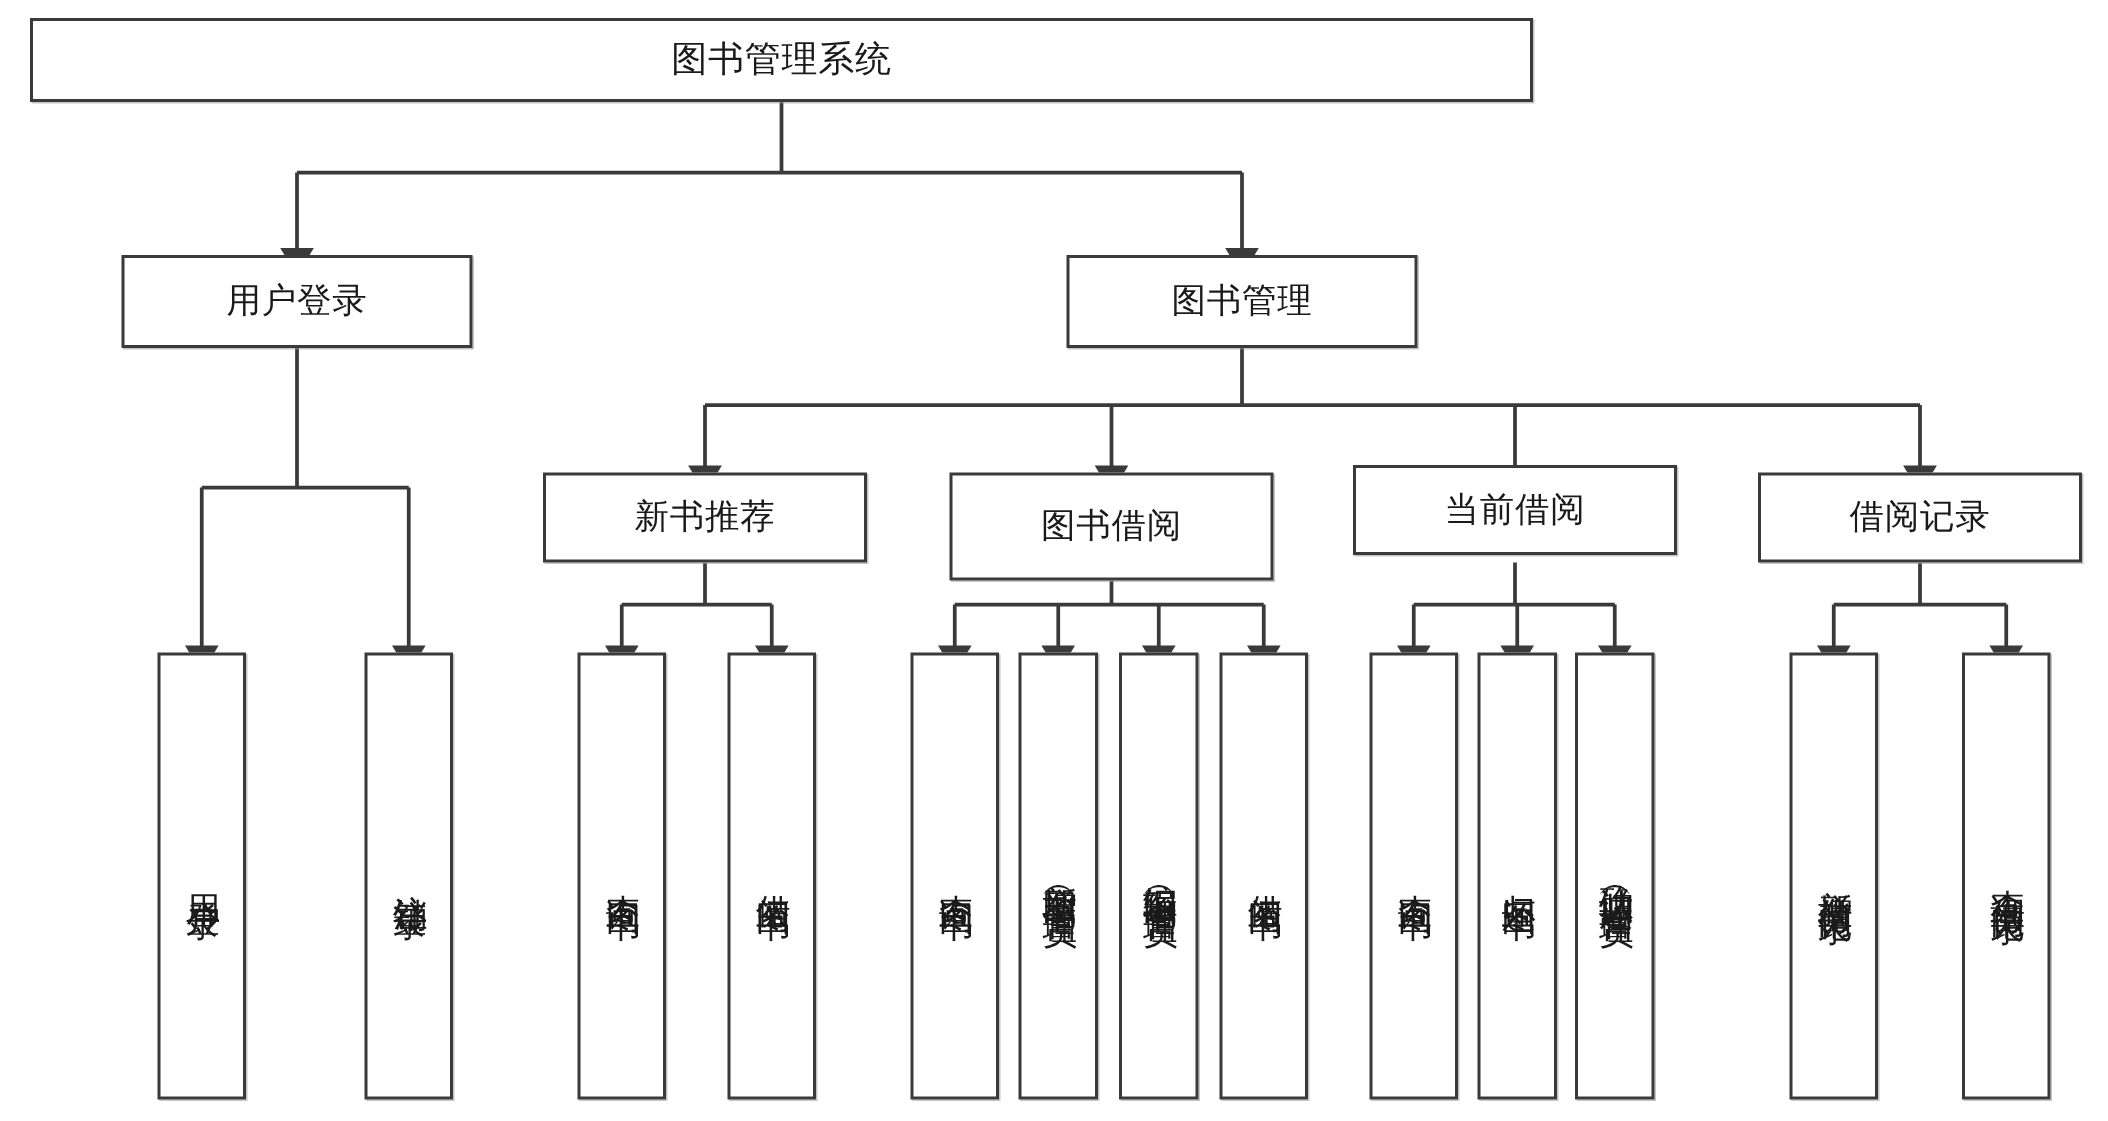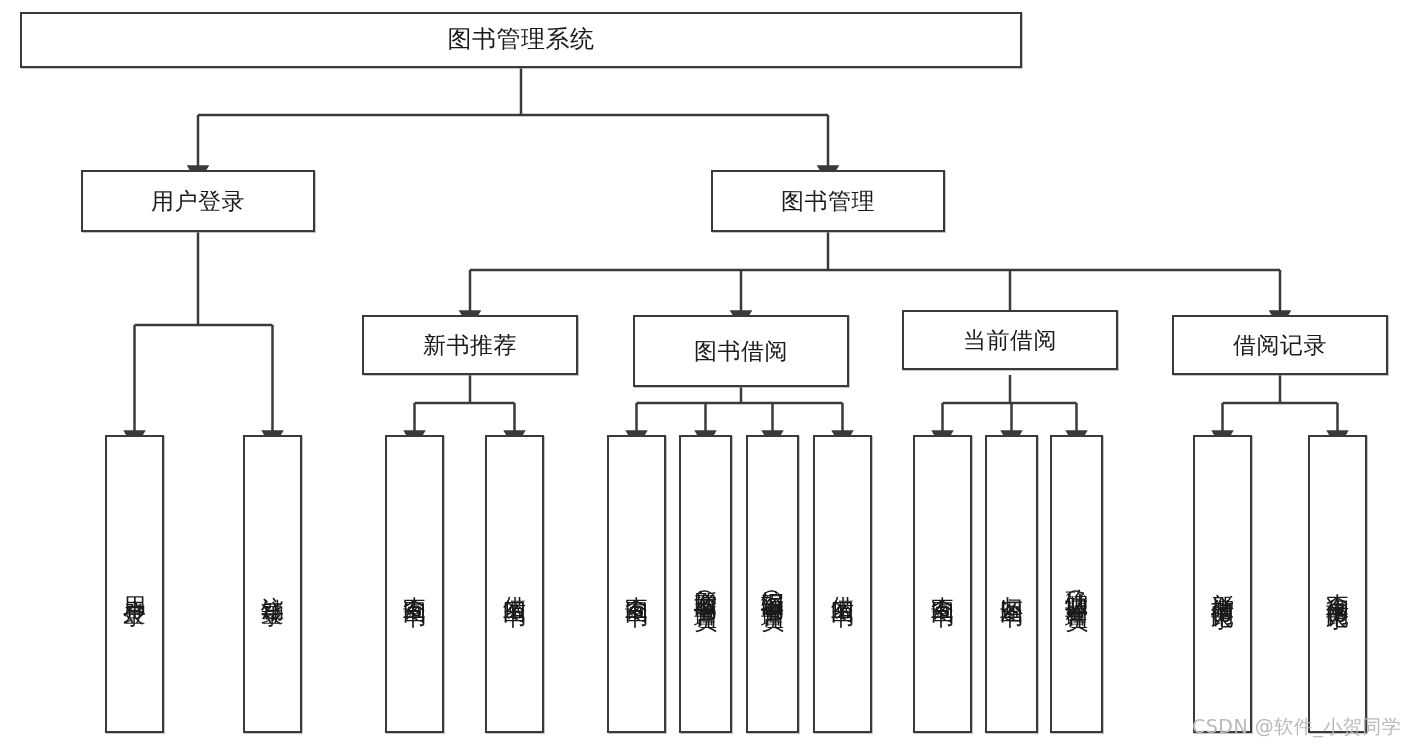--- a/index.html
+++ b/index.html
@@ -170,14 +170,13 @@
       <div class="node vert" style="left: 1050px; top: 435px; width: 53px; height: 298px;">
         <span class="label">确认归还（管理员）</span>
       </div>
       <div class="node vert" style="left: 1193px; top: 435px; width: 59px; height: 298px;">
         <span class="label">新增借阅记录</span>
       </div>
       <div class="node vert" style="left: 1308px; top: 435px; width: 59px; height: 298px;">
         <span class="label">查询借阅记录</span>
       </div>
     </div>
-  <div id="watermark" style="left: 1192px; top: 714px;">CSDN @软件_小贺同学</div>
 </div>
 
 </body></html>

